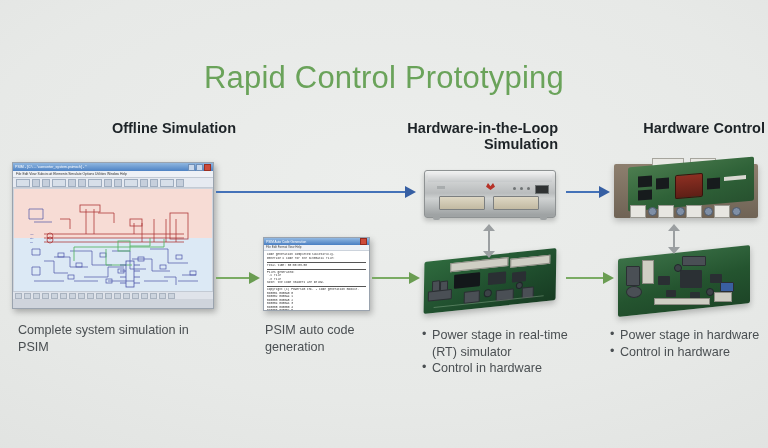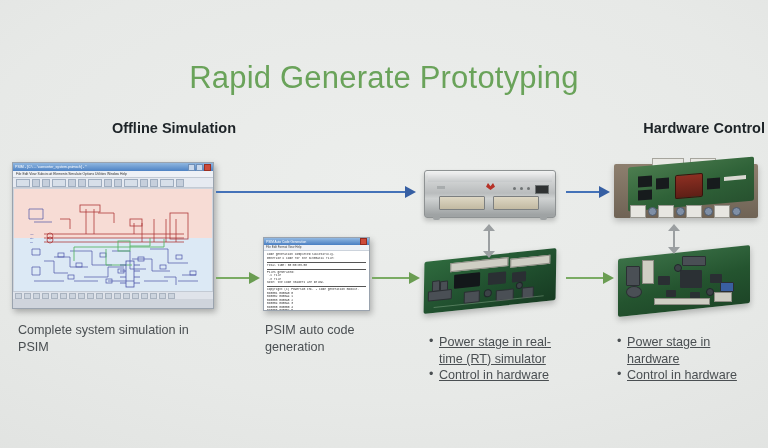--- a/index.html
+++ b/index.html
@@ -30,21 +30,21 @@
   #h-hil{left:380px;top:120px;width:178px;}
   #h-hw{left:590px;top:120px;width:175px;}
 
   
   .caption{
     position:absolute;color:#4a4f52;font-size:12.6px;line-height:16.5px;
   }
   #cap-offline{left:18px;top:322px;width:200px;}
   #cap-codegen{left:265px;top:322px;width:150px;}
   .bullets{position:absolute;color:#4a4f52;font-size:12.6px;line-height:16.5px;}
-  .bullets ul{margin:12px;padding:0;list-style:none;text-decoration:underline;}
+  .bullets ul{margin:5px;padding:0;list-style:none;}
   .bullets li{position:relative;padding-left:10px;}
   .bullets li:before{content:"\2022";position:absolute;left:0;top:-1px;}
   #cap-hil{left:417px;top:322px;width:160px;}
   #cap-hw{left:605px;top:322px;width:165px;}
 
   
   #psim{
     position:absolute;left:12px;top:162px;width:200px;height:145px;
     background:#cfd4dc;border:1px solid #9aa3ae;
     box-shadow:2px 3px 6px rgba(0,0,0,.28);
@@ -176,23 +176,27 @@
   .arr.v2 .up{position:absolute;top:0;left:0;width:0;height:0;
     border-left:6px solid transparent;border-right:6px solid transparent;border-bottom:7px solid #9b9fa1;}
   .arr.v2 .dn{position:absolute;bottom:0;left:0;width:0;height:0;
     border-left:6px solid transparent;border-right:6px solid transparent;border-top:7px solid #9b9fa1;}
 </style>
 </head>
 <body>
 
 <div id="stage">
 
-  <div class="title">Rapid Generate Prototyping</div>
+  <div class="title">Rapid Control Prototyping</div>
 
   <div class="colhead" id="h-offline">Offline Simulation</div>
+  <div class="colhead" id="h-hil">
+    <div>Hardware-in-the-Loop</div>
+    <div>Simulation</div>
+  </div>
   <div class="colhead" id="h-hw">Hardware Control</div>
 
   <div id="psim">
     <div class="winbar">
       <div class="wt">PSIM - [C:\ ... \converter_system.psimsch] - *</div>
       <div class="wbtns">
         <i></i>
         <i></i>
         <i class="cls"></i>
       </div>

